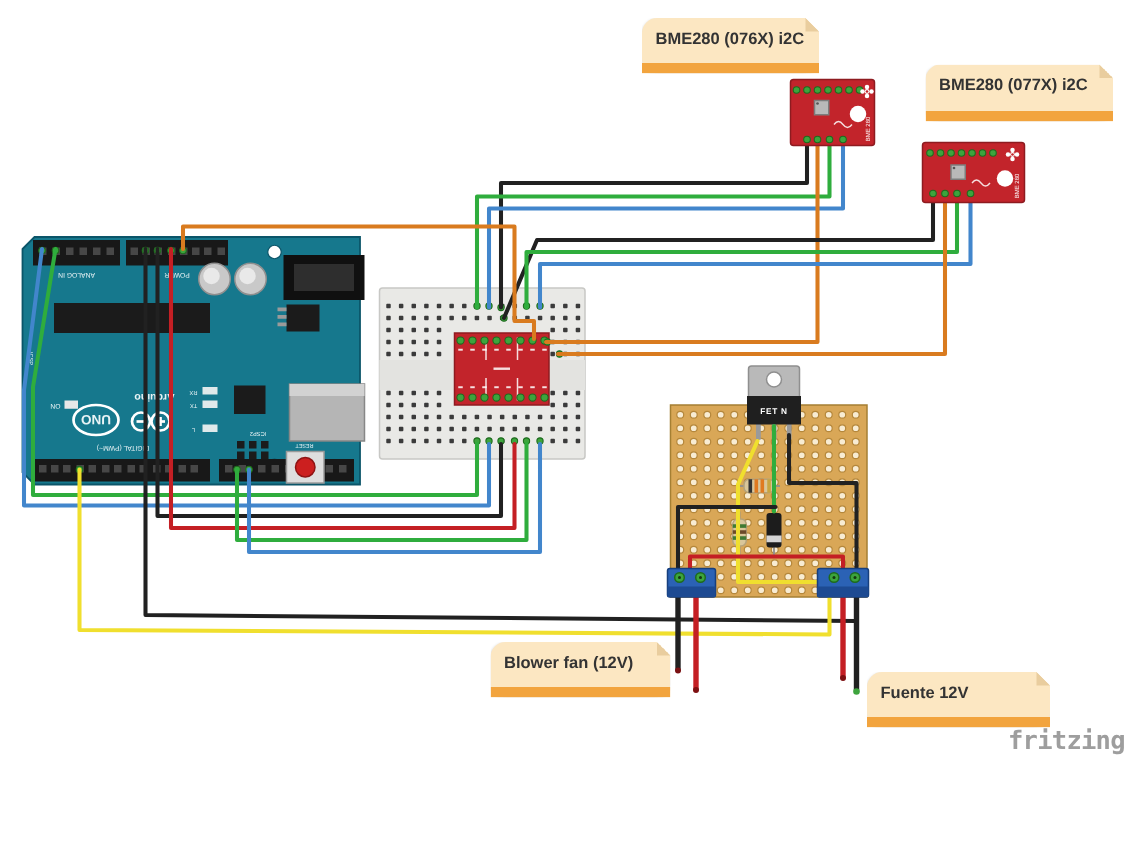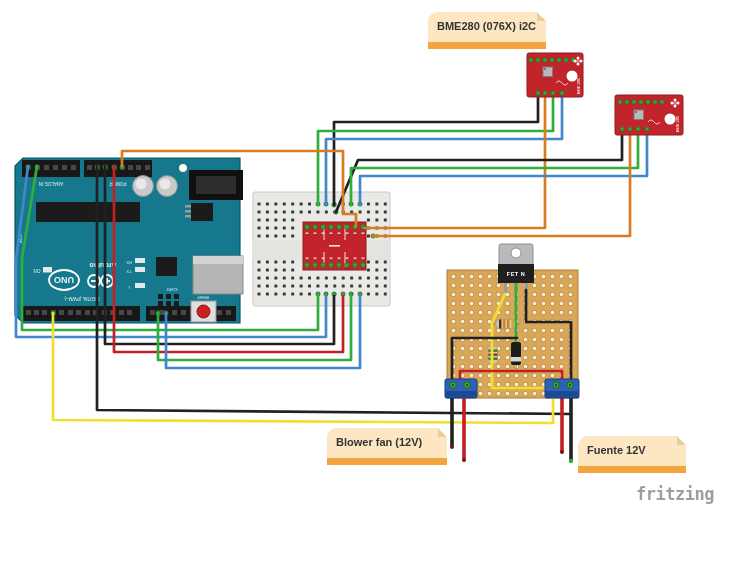--- a/index.html
+++ b/index.html
@@ -6,21 +6,21 @@
   .canvas{position:relative;width:750px;height:562px;background:#fff;overflow:hidden;
           font-family:"Liberation Sans",sans-serif;}
   svg text{font-family:"Liberation Sans",sans-serif;}
   .note{position:absolute;background:var(--note_body,#fce7c2);
         clip-path:polygon(0 0,calc(100% - 9px) 0,100% 9px,100% 100%,0 100%);
         font:700 11px "Liberation Sans",sans-serif;color:#333;
         padding:8px 0 0 9px;box-sizing:border-box;box-shadow:0 1px 2px rgba(0,0,0,.18);border-radius:10px;}
   .note-bar{position:absolute;left:0;right:0;bottom:0;height:7px;background:var(--note_bar,#f2a43e);}
   .note-fold{position:absolute;top:0;right:0;width:9px;height:9px;
              background:linear-gradient(225deg,rgba(0,0,0,0) 0 50%,#e9cd9e 50% 100%);}
-  .watermark{position:absolute;left:636px;top:484px;font:700 17px "DejaVu Sans Mono",monospace;
+  .watermark{position:absolute;left:672px;top:484px;font:700 17px "DejaVu Sans Mono",monospace;
              color:var(--watermark_gray,#9e9e9e);letter-spacing:-0.5px;}
 </style>
 </head>
 <body>
 
 <div class="canvas">
 
 <svg id="scene" width="750" height="562" viewBox="0 0 750 562">
 
   <g>
@@ -699,25 +699,30 @@
     </g>
   </g>
 </svg>
 
   
   <div class="note" style="left:428px;top:12px;width:118px;height:37px">
     <span>BME280 (076X) i2C</span>
     <div class="note-fold"></div>
     <div class="note-bar"></div>
   </div>
+  <div class="note" style="left:617px;top:43px;width:125px;height:38px">
+    <span>BME280 (077X)  i2C</span>
+    <div class="note-fold"></div>
+    <div class="note-bar"></div>
+  </div>
   <div class="note" style="left:327px;top:428px;width:120px;height:37px">
     <span>Blower fan (12V)</span>
     <div class="note-fold"></div>
     <div class="note-bar"></div>
   </div>
-  <div class="note" style="left:578px;top:436px;width:108px;height:37px">
+  <div class="note" style="left:578px;top:448px;width:122px;height:37px">
     <span>Fuente 12V</span>
     <div class="note-fold"></div>
     <div class="note-bar"></div>
   </div>
 
   <div class="watermark">fritzing</div>
 </div>
 
 </body></html>

